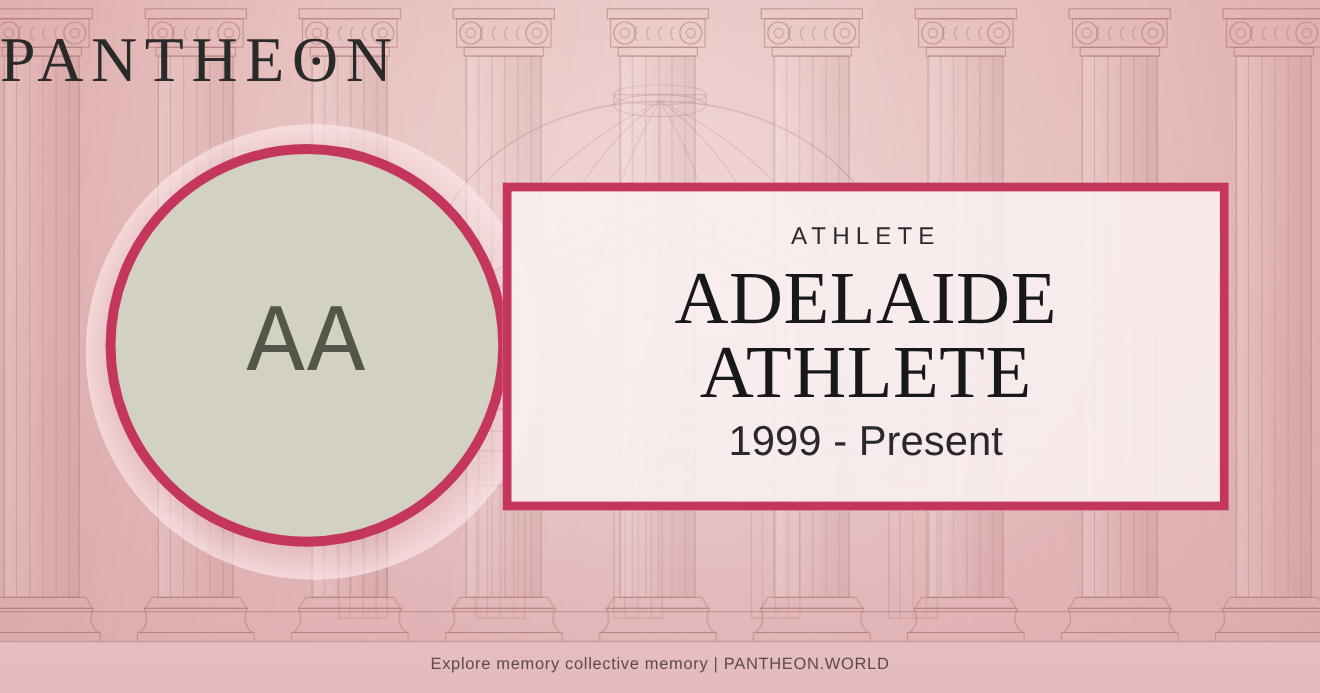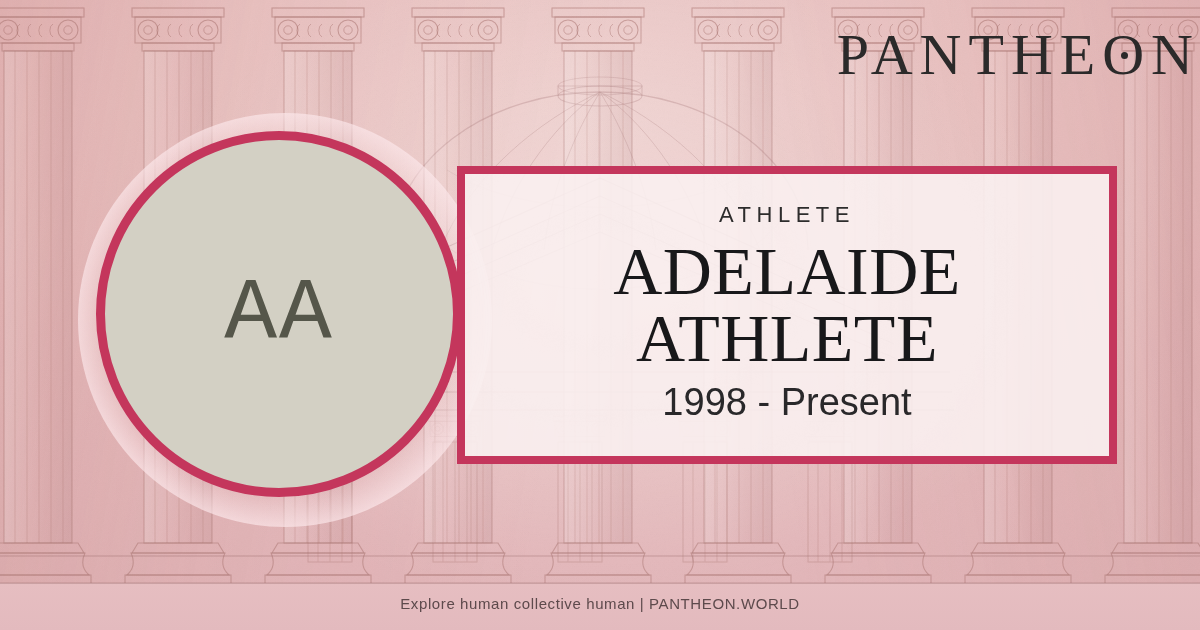--- a/index.html
+++ b/index.html
@@ -57,21 +57,21 @@
     opacity: .30;
     pointer-events: none;
   }
 
   
   .logo {
     position: absolute;
     top: 26px;
     left: 0;
     width: 1200px;
-    text-align: right;
+    text-align: left;
     font-family: "Liberation Serif", serif;
     font-size: 58px;
     letter-spacing: 7px;
     color: #2b2a2a;
     line-height: 1;
     white-space: nowrap;
   }
   .logo .lg-txt { display: inline-block; }
   .logo .oculus {
     position: relative;
@@ -407,21 +407,21 @@
     <span class="avatar-initials">AA</span>
   </div>
 
   <div class="card">
     <div class="card-inner">
       <div class="occupation">ATHLETE</div>
       <div class="person-name">
         <span class="nm-line">ADELAIDE</span>
         <span class="nm-line">ATHLETE</span>
       </div>
-      <div class="lifespan">1998 - Present</div>
+      <div class="lifespan">1999 - Present</div>
     </div>
   </div>
 
   <div class="footer-band"></div>
   <div class="footer-rule"></div>
-  <div class="footer-text">Explore human collective human | PANTHEON.WORLD</div>
+  <div class="footer-text">Explore memory collective memory | PANTHEON.WORLD</div>
 
 </div>
 
 </body></html>

